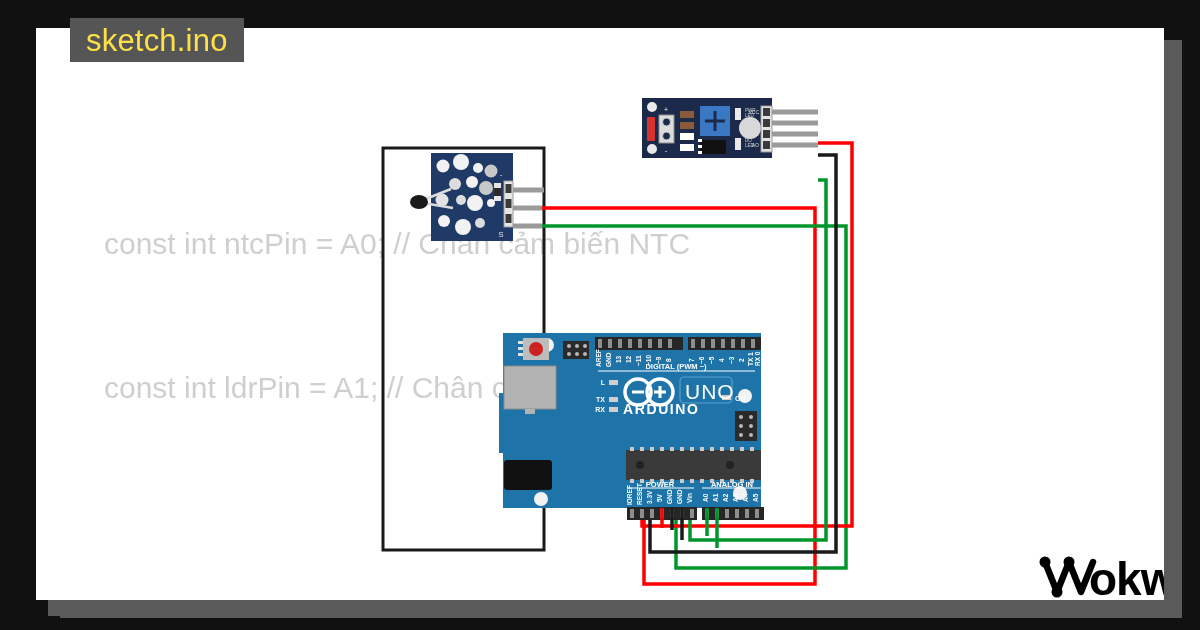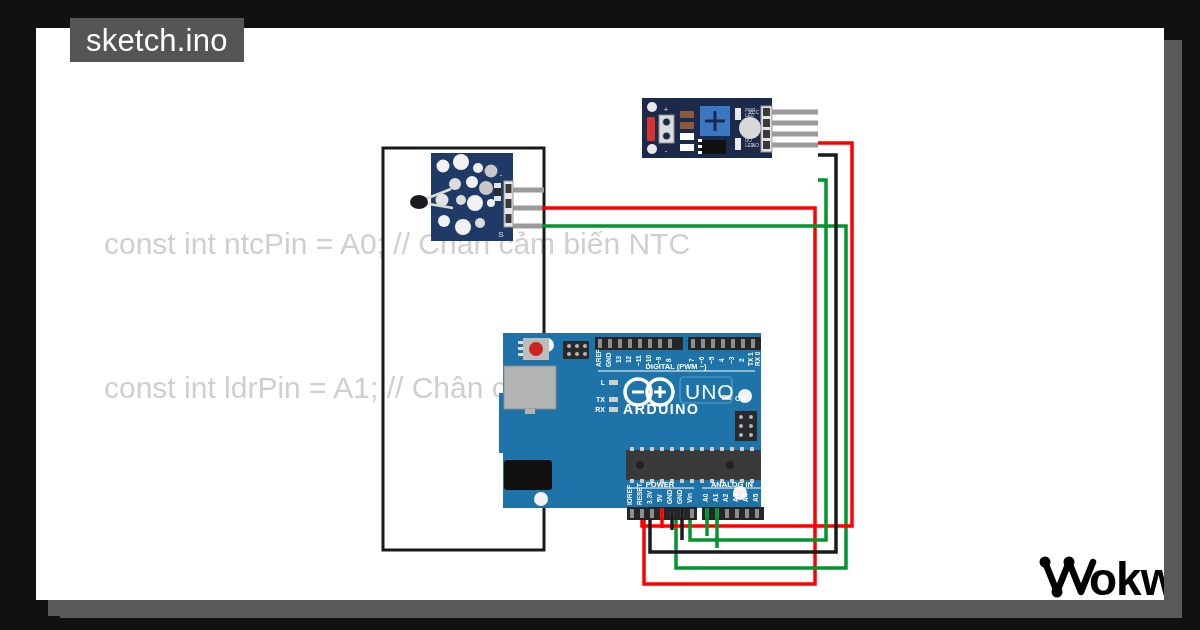--- a/index.html
+++ b/index.html
@@ -27,21 +27,21 @@
 
   
   .file-tab {
     position: absolute; left: 70px; top: 18px;
     height: 44px; padding: 0 16px;
     background: #555555;
     display: flex; align-items: center;
     z-index: 40;
   }
   .file-tab-label {
-    color: #ffffff; font-size: 31px; line-height: 1;
+    color: #fde047; font-size: 31px; line-height: 1;
     letter-spacing: .2px; font-family: "Liberation Sans", sans-serif;
   }
 
   
   .code-layer {
     position: absolute; left: 68px; top: 96px;
     width: 1000px;
     color: #cfcfcf;
     font-family: "Liberation Sans", sans-serif;
     font-size: 30px;

